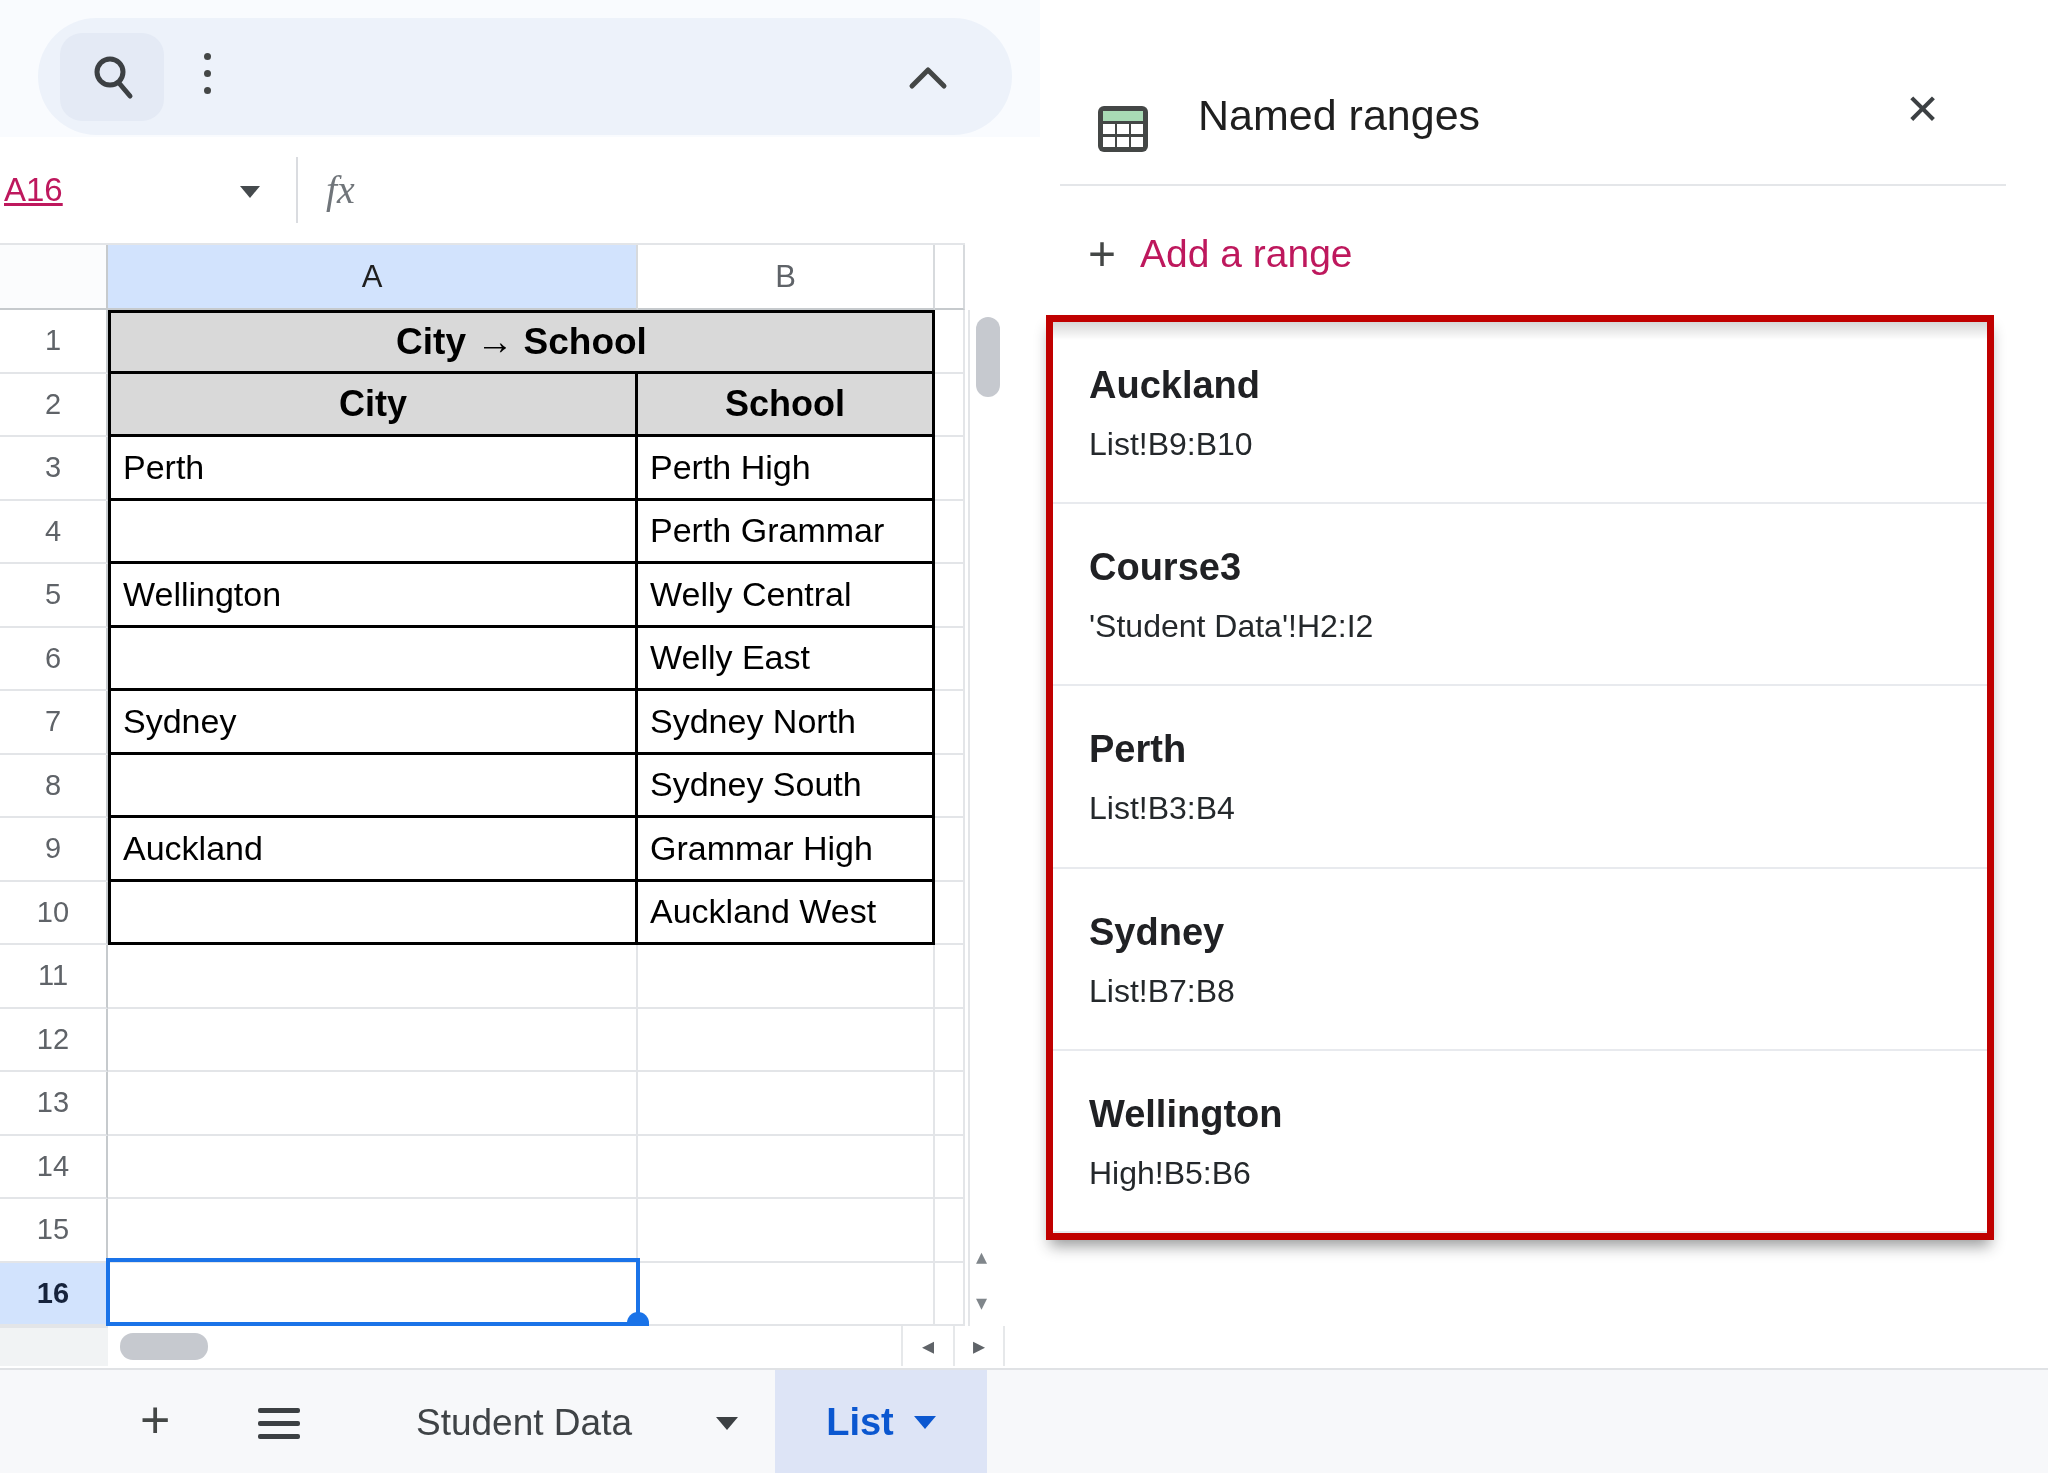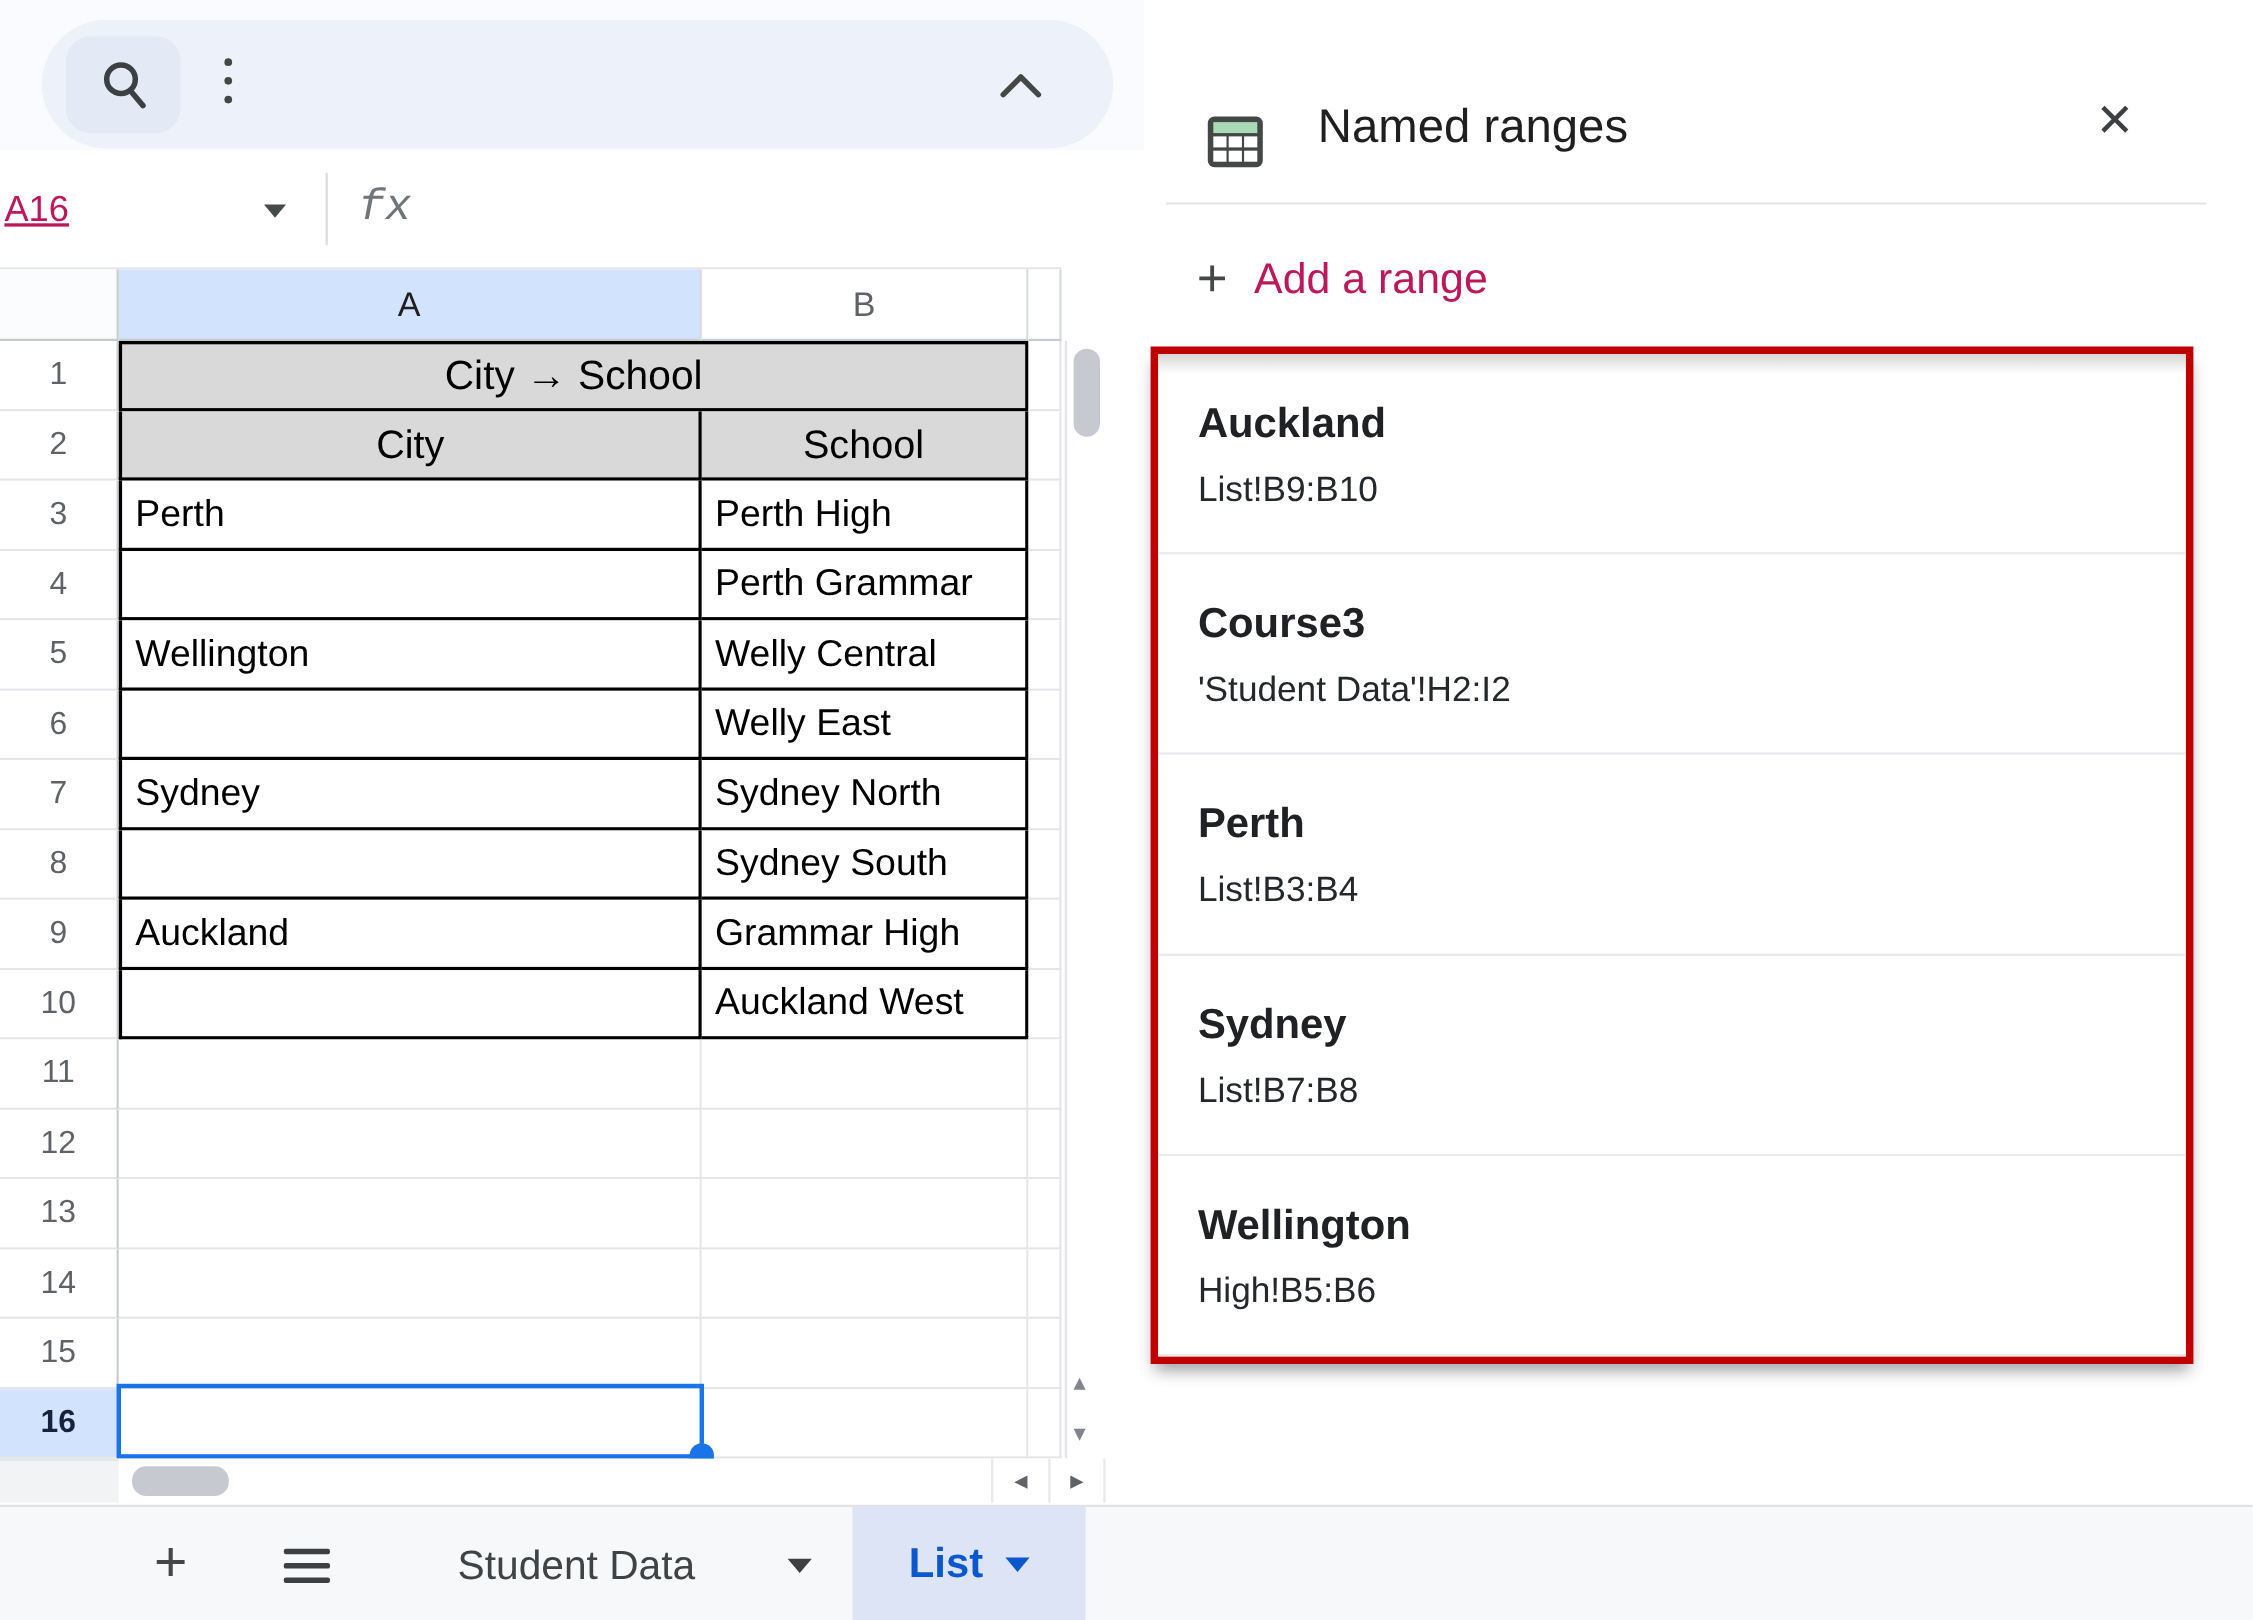--- a/index.html
+++ b/index.html
@@ -19,41 +19,41 @@
 
   
   .fbar { position:absolute; left:0; top:137px; width:1040px; height:106px; background:#ffffff; }
   .namebox { position:absolute; left:4px; top:0; height:106px; line-height:106px;
              font-size:33px; color:#be185d;text-decoration:underline; }
   .nb-caret { position:absolute; left:240px; top:49px; width:0; height:0;
               border-left:10px solid transparent; border-right:10px solid transparent;
               border-top:12px solid #454a4d; }
   .fb-div { position:absolute; left:296px; top:20px; width:2px; height:66px; background:#dadce0; }
   .fx { position:absolute; left:326px; top:0; height:106px; line-height:106px;
-        font-family:Liberation Mono, monospace; font-style:italic; font-size:40px; color:#70757a; }
+        font-family:Liberation Serif, serif; font-style:italic; font-size:40px; color:#70757a; }
 
   
   #grid { position:absolute; left:0; top:243px; display:grid;
           grid-template-columns:108px 530px 297px 30px;
           grid-template-rows:65px repeat(16, 63.5px);
           border-top:2px solid #e3e5e8; }
   #grid > div { display:flex; align-items:center; overflow:hidden; background:#fff; }
   .corner { border-right:2px solid #c6cacd; border-bottom:2px solid #c6cacd; background:#fbfcfd !important; }
   .ch { justify-content:center; font-size:31px; color:#5f6368;
         border-right:2px solid #d7dadd; border-bottom:2px solid #c6cacd; }
   .ch.sel { background:#d2e3fd !important; color:#1f1f1f; }
   .rh { justify-content:center; font-size:29px; color:#5f6368;
         border-right:2px solid #c6cacd; border-bottom:2px solid #e3e5e8; }
   .rh.sel { background:#d2e3fd !important; color:#16233c; font-weight:bold; }
   .lite { border-right:2px solid #e3e5e8; border-bottom:2px solid #e3e5e8; }
   .tbl { border-right:3px solid #000; border-bottom:3px solid #000; font-size:34px; color:#000;
          padding-left:12px; }
   .tbl.t { border-top:3px solid #000; }
   .tbl.l { border-left:3px solid #000; }
-  .tbl.gray { background:#d9d9d9 !important; font-weight:400; justify-content:center;
+  .tbl.gray { background:#d9d9d9 !important; font-weight:700; justify-content:center;
               padding-left:0; font-size:36px; }
   .tbl.title { font-size:37px; }
 
   
   .sel-rect { position:absolute; left:106px; top:1258px; width:534px; height:68px;
               border:4px solid #1a73e8; background:transparent; }
   .fill-handle { position:absolute; left:627px; top:1312px; width:22px; height:22px;
                  background:#1a73e8; border-radius:11px 11px 4px 4px; }
 
   

